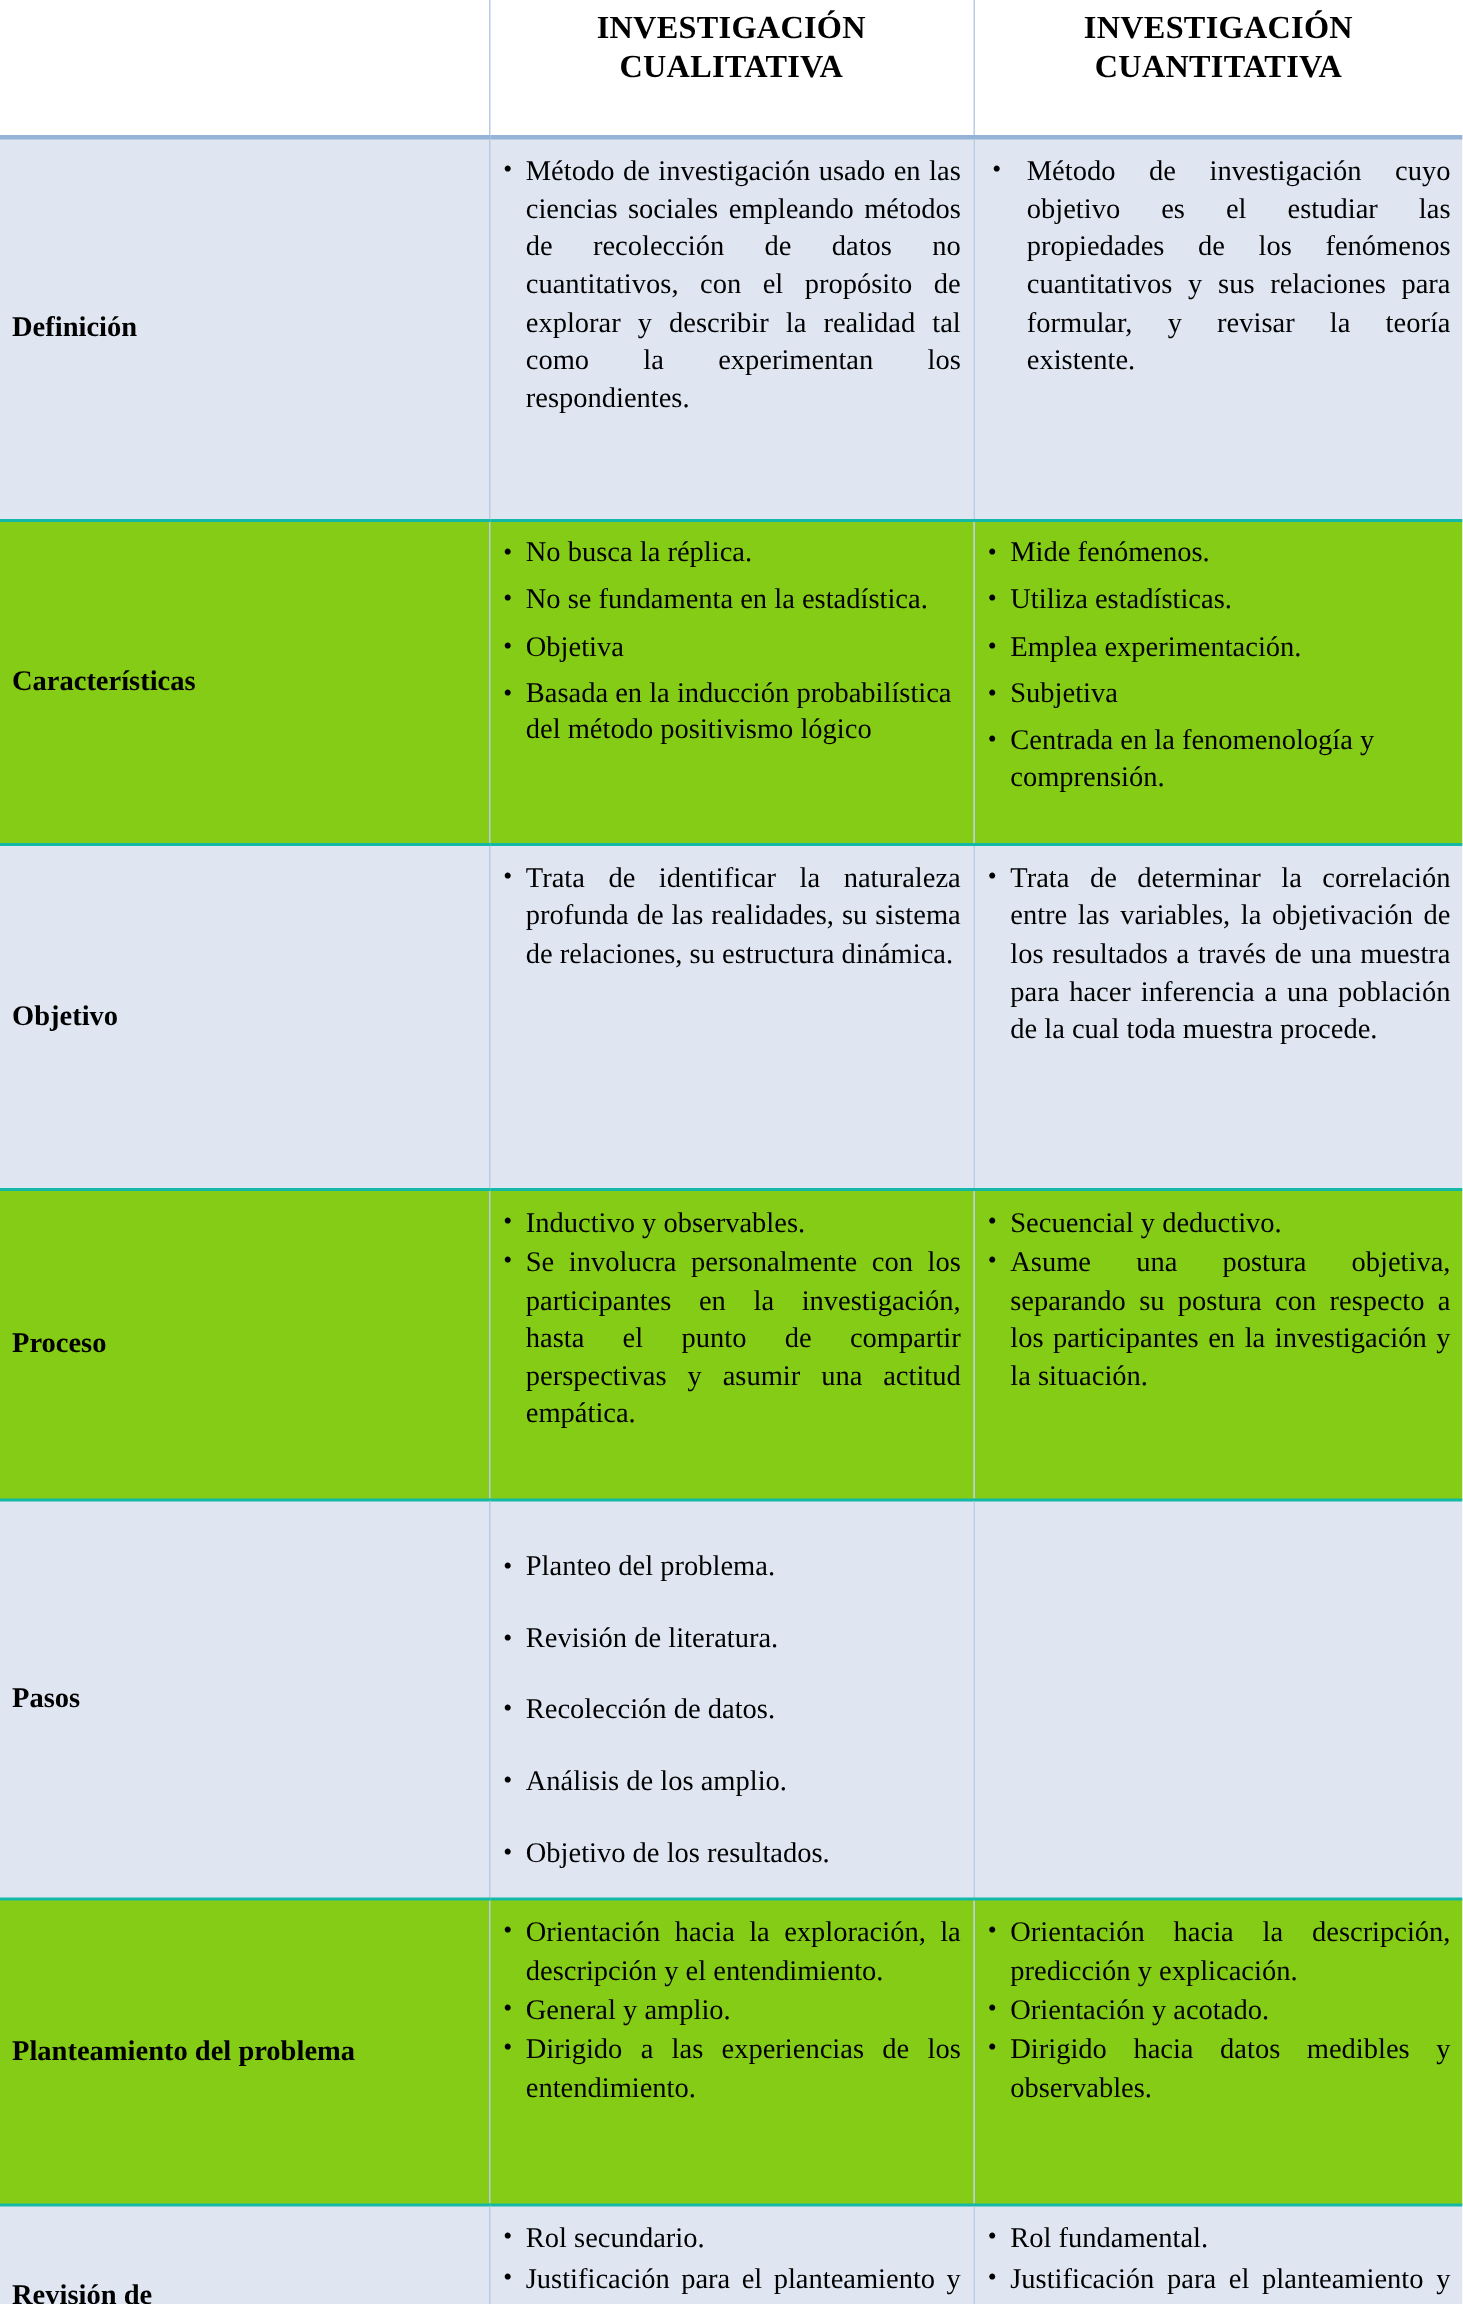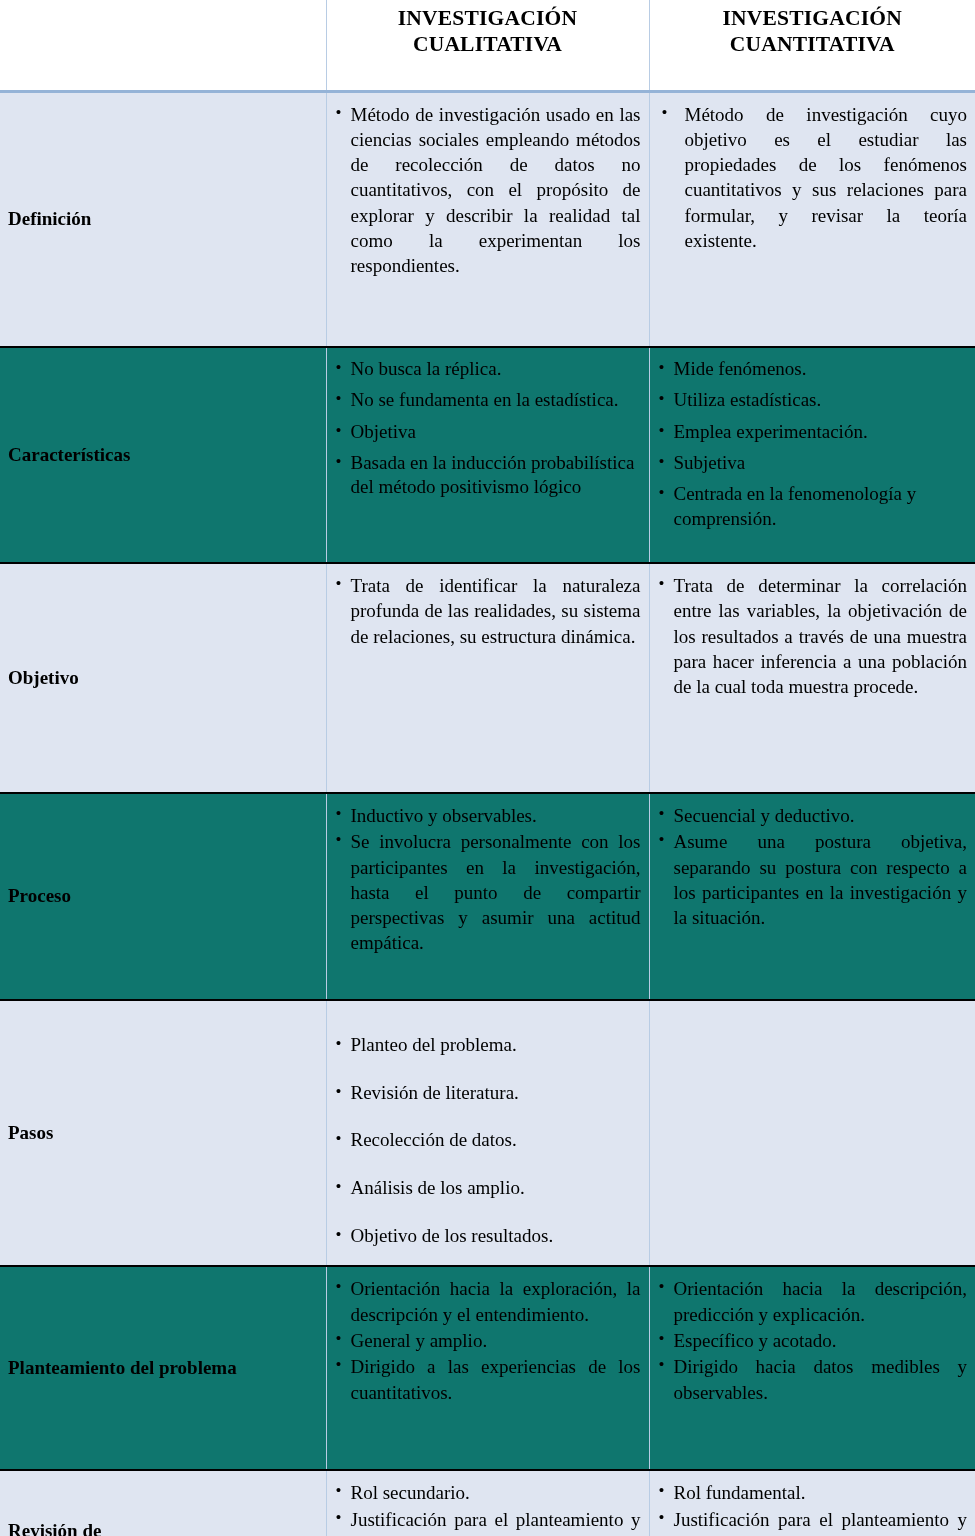--- a/index.html
+++ b/index.html
@@ -46,29 +46,29 @@
     letter-spacing: 0.2px;
     text-align: center;
     color: #000000;
   }
   thead th.th-empty { border-right: 1px solid #b8cce4; }
   thead th:last-child { border-right: none; }
 
   
   tbody td {
     border-right: 1px solid #b8cce4;
-    border-bottom: 2px solid #000000;
+    border-bottom: 2px solid #14b8a6;
     vertical-align: middle;
     padding: 0;
     color: #000000;
   }
   tbody td:last-child { border-right: none; margin-top: 32px; }
 
   tbody tr.shade td { background: #dfe5f1; }
-  tbody tr.plain td { background: #0f766e; }
+  tbody tr.plain td { background: #84cc16; }
 
   td.label-cell {
     font-weight: bold;
     font-size: 19px;
     line-height: 1.3;
     padding: 4px 8px;
   }
   td.label-cell .lbl-line { display: block; }
 
   td.content-cell {
@@ -234,27 +234,27 @@
           <td class="content-cell"></td>
         </tr>
         <tr class="plain r-planteamiento">
           <td class="label-cell">
             <span class="lbl-line">Planteamiento del problema</span>
           </td>
           <td class="content-cell">
             <ul class="bullets">
               <li class="justify">Orientación hacia la exploración, la descripción y el entendimiento.</li>
               <li class="justify">General y amplio.</li>
-              <li class="justify">Dirigido a las experiencias de los cuantitativos.</li>
+              <li class="justify">Dirigido a las experiencias de los entendimiento.</li>
             </ul>
           </td>
           <td class="content-cell">
             <ul class="bullets">
               <li class="justify">Orientación hacia la descripción, predicción y explicación.</li>
-              <li class="justify">Específico y acotado.</li>
+              <li class="justify">Orientación y acotado.</li>
               <li class="justify">Dirigido hacia datos medibles y observables.</li>
             </ul>
           </td>
         </tr>
         <tr class="shade r-revision">
           <td class="label-cell">
             <span class="lbl-line">Revisión de</span>
             <span class="lbl-line">La literatura</span>
           </td>
           <td class="content-cell">

